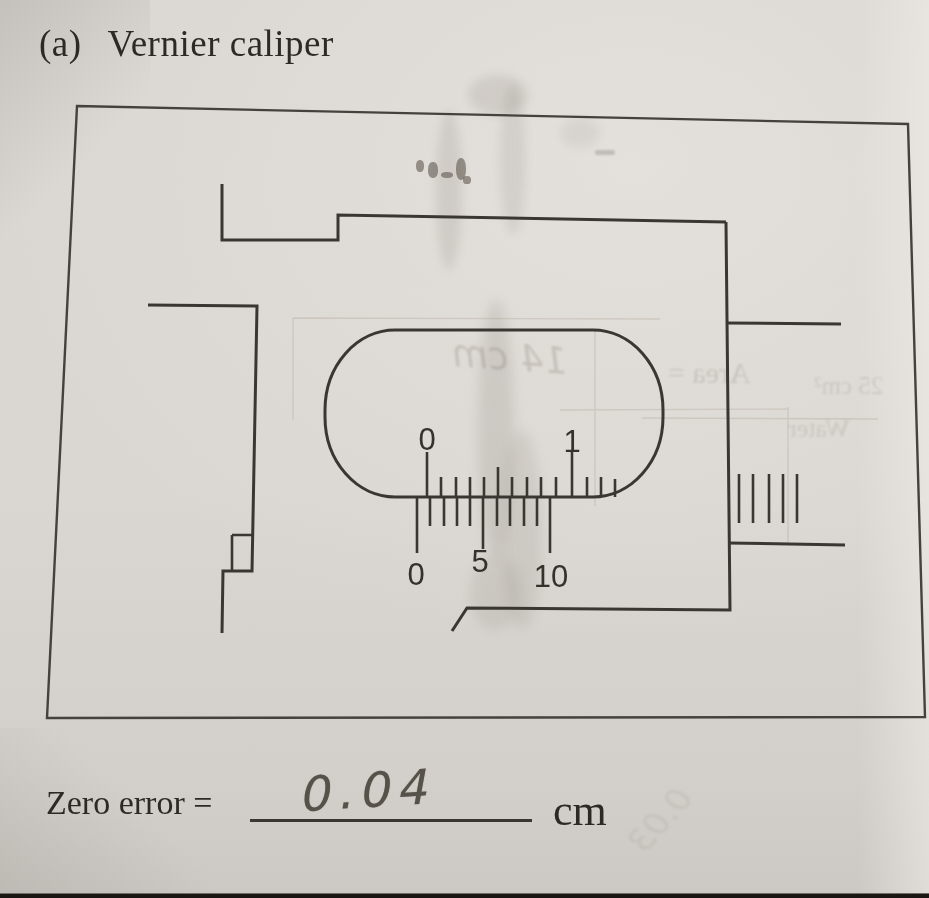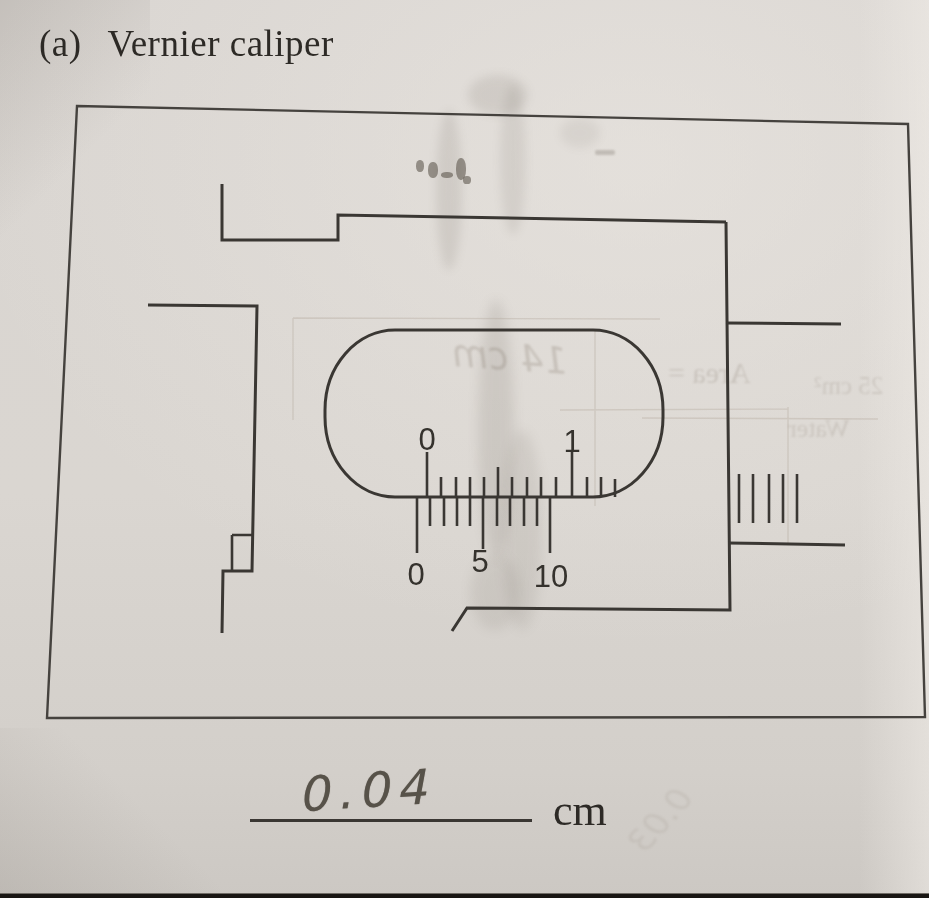--- a/index.html
+++ b/index.html
@@ -138,18 +138,19 @@
         <line x1="797" y1="474" x2="797" y2="523"></line>
       </g>
 
     <text class="scale-digit" x="427" y="450">0</text>
     <text class="scale-digit" x="572" y="452">1</text>
     <text class="scale-digit" x="416" y="585">0</text>
     <text class="scale-digit" x="480" y="572">5</text>
     <text class="scale-digit" x="551" y="587">10</text>
   </svg>
 
+  <div class="answer-label">Zero error =</div>
   <div class="answer-line"></div>
   <div class="answer-value">0.04</div>
   <div class="answer-unit">cm</div>
 
   <div class="bottom-strip"></div>
 </div>
 
 </body></html>

